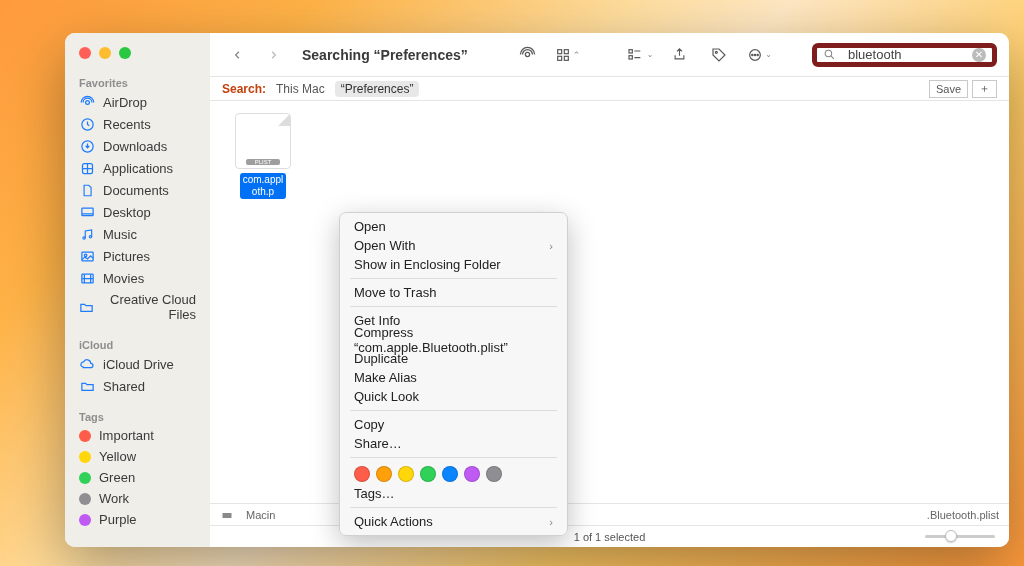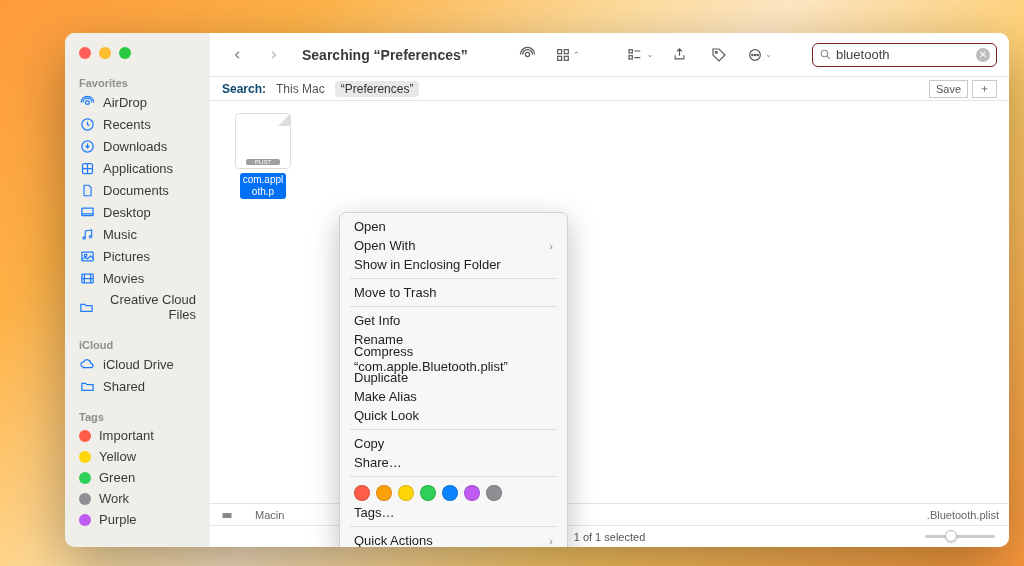--- a/index.html
+++ b/index.html
@@ -12,34 +12,34 @@
 .section-label { font-size:11px; color:#8e8e8e; font-weight:600; padding:4px 14px 2px; }
 .side-item { display:flex; align-items:center; gap:8px; padding:3px 14px; cursor:default;text-align:right; }
 .side-icon { width:16px; height:16px; display:flex; align-items:center; justify-content:center; color:#1e7cff; font-size:14px; }
 .tag-dot { width:12px; height:12px; border-radius:50%; flex-shrink:0; }
 .main { flex:1; display:flex; flex-direction:column; background:#fff; }
 .toolbar { height:44px; border-bottom:1px solid #e5e5e5; display:flex; align-items:center; padding:0 12px; gap:10px; }
 .nav { display:flex; gap:6px; color:#7d7d7d; font-size:16px; }
 .title { font-weight:600; font-size:14px; color:#3a3a3a; margin-left:4px; }
 .spacer { flex:1; }
 .tb-icon { width:30px; height:24px; display:flex; align-items:center; justify-content:center; color:#5a5a5a; font-size:15px; }
-.search { display:flex; align-items:center; background:#fff; border:1px solid #7f1d1d; border-radius:6px; padding:2px 6px; width:185px; height:24px; font-size:13px; color:#444; gap:4px; }
+.search { display:flex; align-items:center; background:#fff; border:5px solid #7f1d1d; border-radius:6px; padding:2px 6px; width:185px; height:24px; font-size:13px; color:#444; gap:12px; }
 .search .clr { margin-left:auto; width:14px; height:14px; border-radius:50%; background:#bcbcbc; color:#fff; font-size:10px; display:flex; align-items:center; justify-content:center; }
 .scopebar { height:24px; border-bottom:1px solid #e5e5e5; display:flex; align-items:center; padding:0 12px; font-size:12px; gap:10px; color:#555; }
-.scopebar .lbl{font-weight:600;color:#0c4a6e;}
+.scopebar .lbl{font-weight:600;color:#c2410c;}
 .pill { background:#e8e8e8; border-radius:4px; padding:1px 6px; font-weight:400; color:#333; }
 .scope-right { margin-left:auto; display:flex; gap:4px; }
 .mini-btn { border:1px solid #c9c9c9; border-radius:0; padding:0 6px; height:18px; font-size:11px; display:flex; align-items:center; background:#fff; }
 .content { flex:1; position:relative; background:#fff; }
 .file { position:absolute; left:18px; top:12px; width:70px; text-align:center; font-size:10px; }
 .file-thumb { width:56px; height:56px; margin:0 auto 4px; background:#fff; border:1px solid #ddd; border-radius:4px; position:relative; }
 .file-thumb::before { content:""; position:absolute; right:0; top:0; width:12px; height:12px; background:linear-gradient(135deg,transparent 48%,#ddd 52%); }
 .file-thumb .plist { position:absolute; bottom:3px; left:0; right:0; font-size:6px; text-align:center; background:#9e9e9e; color:#fff; margin:0 10px; border-radius:2px; }
 .file-name { display:inline-block; background:#0070f5; color:#fff; border-radius:3px; padding:1px 3px; line-height:12px; }
-.pathbar { height:22px; border-top:1px solid #e5e5e5; display:flex; align-items:center; font-size:11px; color:#666; padding:0 10px; gap:21px; }
+.pathbar { height:22px; border-top:1px solid #e5e5e5; display:flex; align-items:center; font-size:11px; color:#666; padding:0 10px; gap:12px; }
 .statusbar { height:22px; border-top:1px solid #e5e5e5; display:flex; align-items:center; justify-content:center; font-size:11px; color:#555; position:relative; }
 .slider { position:absolute; right:14px; top:6px; width:70px; height:8px; }
 .slider-track { width:100%; height:3px; background:#ccc; border-radius:2px; position:absolute; top:3px; }
 .slider-knob { position:absolute; left:20px; top:-2px; width:12px; height:12px; border-radius:50%; background:#fff; border:1px solid #bbb; box-shadow:0 1px 2px rgba(0,0,0,.2);}
 .ctxmenu { position:absolute; left:274px; top:179px; width:229px; background:rgba(247,247,247,.98); border:1px solid #d0d0d0; border-radius:7px; box-shadow:0 8px 28px rgba(0,0,0,.25); padding:4px 0; font-size:13px; color:#222; }
 .ctx-item { padding:2px 14px; display:flex; align-items:center; height:19px; }
 .ctx-item .sub { margin-left:auto; color:#888; font-size:11px; }
 .ctx-sep { height:1px; background:#dcdcdc; margin:4px 10px; }
 .tag-row { display:flex; gap:6px; padding:4px 14px 2px; }
 .tag-row .c { width:16px; height:16px; border-radius:50%; border:0.5px solid rgba(0,0,0,.15); }
@@ -311,23 +311,20 @@
       </div>
     <div class="ctx-sep"></div>
     <div class="ctx-item">
         <span>Move to Trash</span>
       </div>
     <div class="ctx-sep"></div>
     <div class="ctx-item">
         <span>Get Info</span>
       </div>
     <div class="ctx-item">
-        <span>Rename</span>
-      </div>
-    <div class="ctx-item">
         <span>Compress “com.apple.Bluetooth.plist”</span>
       </div>
     <div class="ctx-item">
         <span>Duplicate</span>
       </div>
     <div class="ctx-item">
         <span>Make Alias</span>
       </div>
     <div class="ctx-item">
         <span>Quick Look</span>

